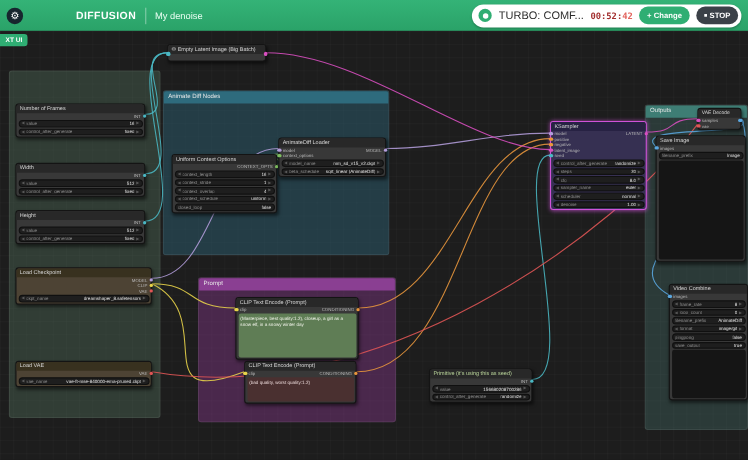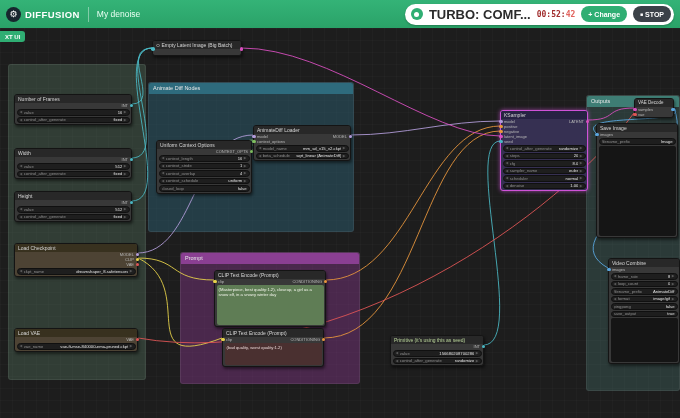--- a/index.html
+++ b/index.html
@@ -13,34 +13,34 @@
     height: 28px; background: linear-gradient(#34b377, #2aa268);
     display: flex; align-items: center; padding: 0 6px; gap: 8px;
     position: relative; z-index: 10;
   }
   .brand { display: flex; align-items: center; gap: 4px; }
   .logo-icon {
     width: 15px; height: 15px; border-radius: 50%;
     background: #17262e; color: #fff; font-size: 9px;
     display: flex; align-items: center; justify-content: center;
   }
-  .logo-text { color: #fff; font-weight: bold; font-size: 9.5px; letter-spacing: .4px; }
+  .logo-text { color: #fff; font-weight: bold; font-size: 9.5px; letter-spacing: .4px; margin-left: 44px; }
   .topbar .sep { width: 1px; height: 15px; background: rgba(255,255,255,.4); }
   .nav-item { color: #eafff3; font-size: 8.5px; }
   .session-pill {
     margin-left: auto; background: #fff; border-radius: 12px;
     height: 21px; display: flex; align-items: center; gap: 6px;
     padding: 0 3px 0 6px; box-shadow: 0 1px 2px rgba(0,0,0,.25);
   }
   .machine-icon {
     width: 12px; height: 12px; border-radius: 50%; background: #2fae73;
     display: flex; align-items: center; justify-content: center;
   }
   .machine-icon::after { content: ""; width: 5px; height: 5px; border-radius: 50%; background: #fff; }
-  .machine-label { font-size: 13px; font-weight: bold; color: #2b2b2b; white-space: nowrap; }
+  .machine-label { font-size: 10px; font-weight: normal; color: #2b2b2b; white-space: nowrap; }
   .timer { font-family: "DejaVu Sans Mono", monospace; font-size: 8px; font-weight: bold; }
   .timer .hm { color: #a22f2f; }
   .timer .sec { color: #e2645e; }
   .btn { border: none; border-radius: 10px; height: 16px; padding: 0 7px; font-size: 7px;
          font-weight: bold; display: flex; align-items: center; gap: 2px; cursor: pointer; }
   .btn-change { background: #2fae73; color: #fff; }
   .btn-stop { background: #3b4148; color: #fff; }
   .stop-ic { font-size: 5px; }
   
   .canvas {

